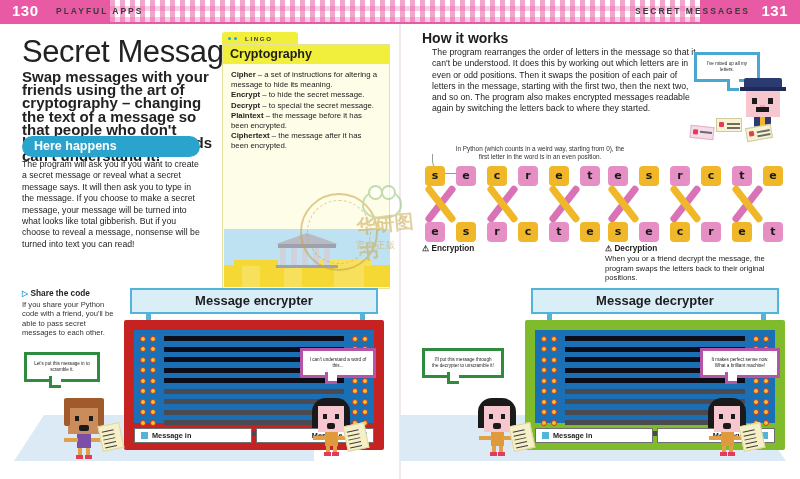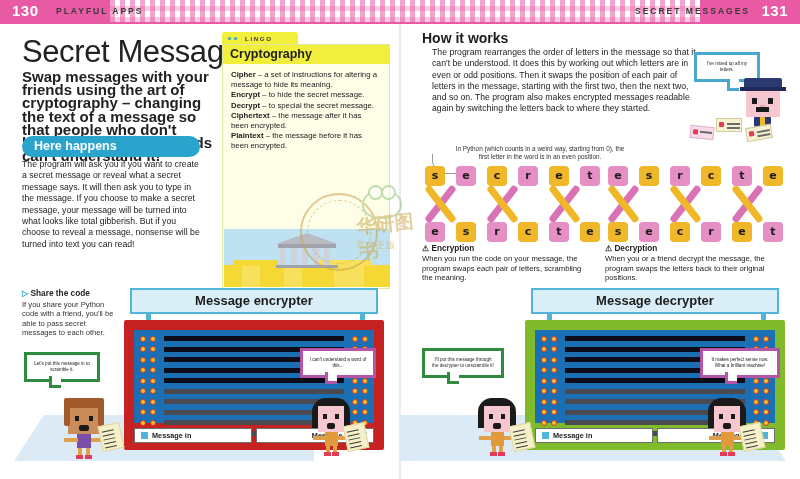--- a/index.html
+++ b/index.html
@@ -419,24 +419,24 @@
       <div>
         <b>Cipher</b><span> – a set of instructions for altering a message to hide its meaning.</span>
       </div>
       <div>
         <b>Encrypt</b><span> – to hide the secret message.</span>
       </div>
       <div>
         <b>Decrypt</b><span> – to special the secret message.</span>
       </div>
       <div>
+        <b>Plaintext</b><span> – the message before it has been encrypted.</span>
+      </div>
+      <div>
         <b>Ciphertext</b><span> – the message after it has been encrypted.</span>
-      </div>
-      <div>
-        <b>Plaintext</b><span> – the message before it has been encrypted.</span>
       </div>
     </div>
     <div class="temple-scene">
       <div class="temple-ground"></div>
       <div class="temple">
         <div class="roof"></div>
         <div class="arch"></div>
         <div class="col" style="left:4px"></div>
         <div class="col" style="left:15px"></div>
         <div class="col" style="left:26px"></div>
@@ -492,21 +492,20 @@
       <div class="tile t-p" style="left:124px">t</div>
       <div class="tile t-y" style="left:155px">e</div>
     </div>
   </div>
 
   <div class="cap cap-left">
     <div class="cap-head">
       <span class="warn">⚠</span>
       <span>Encryption</span>
     </div>
-    <div class="cap-body">When you run the code on your message, the program swaps each pair of letters, scrambling the meaning.</div>
   </div>
 
   <div class="cipher-group cg-right">
     <div class="tile-row">
       <div class="tile t-p" style="left:0">e</div>
       <div class="tile t-y" style="left:31px">s</div>
       <div class="tile t-p" style="left:62px">r</div>
       <div class="tile t-y" style="left:93px">c</div>
       <div class="tile t-p" style="left:124px">t</div>
       <div class="tile t-y" style="left:155px">e</div>

